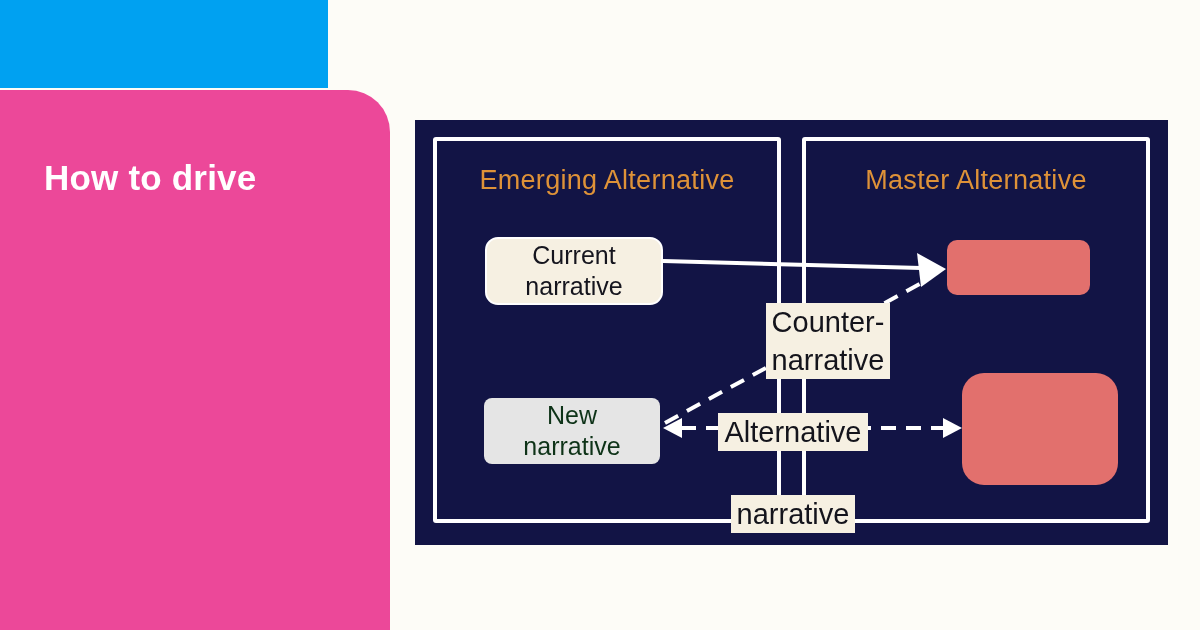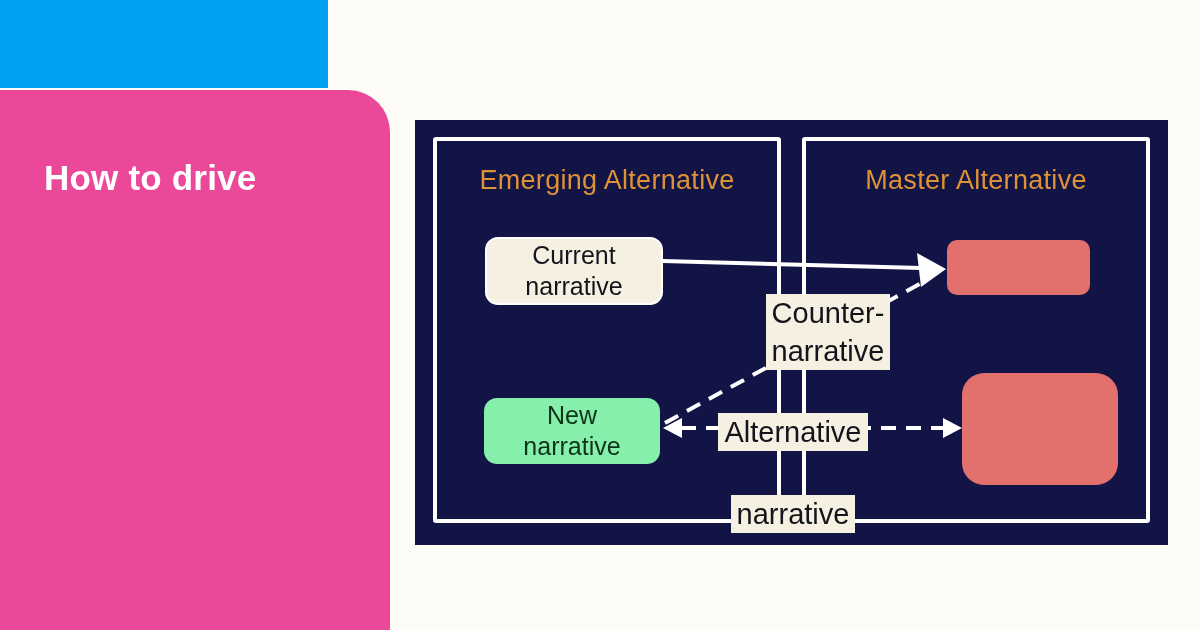--- a/index.html
+++ b/index.html
@@ -76,22 +76,22 @@
     width: 178px; height: 68px;
     background: #F6F0E2;
     border: 2px solid #FFFFFF;
     border-radius: 13px;
     color: #15151E;
     margin-top: 11px;
   }
   .node-new {
     left: 69px; top: 278px;
     width: 176px; height: 66px;
-    background: #86efac;
-    border-radius: 13px;
+    background: #e5e5e5;
+    border-radius: 8px;
     color: #0E3318;
     font-weight: 500;
   }
   .node-red-top {
     left: 532px; top: 120px;
     width: 143px; height: 55px;
     background: #E2706D;
     border-radius: 10px;
     z-index: 2;
   }
@@ -111,21 +111,21 @@
     font-size: 29px;
     line-height: 38px;
     color: #14141C;
     white-space: nowrap;
   }
   .edge-label span {
     display: inline-block;
     background: #F6F0E2;
     padding: 0 6px;
   }
-  .label-counter { left: 344px; top: 174px; width: 138px; }
+  .label-counter { left: 344px; top: 183px; width: 138px; }
   .label-alternative { left: 291px; top: 293px; width: 174px; gap: 44px; }
 </style>
 </head>
 <body>
 
 <div class="accent-bar"></div>
 
 <div class="left-panel">
   <div class="page-title">
     <div>How to drive</div>

